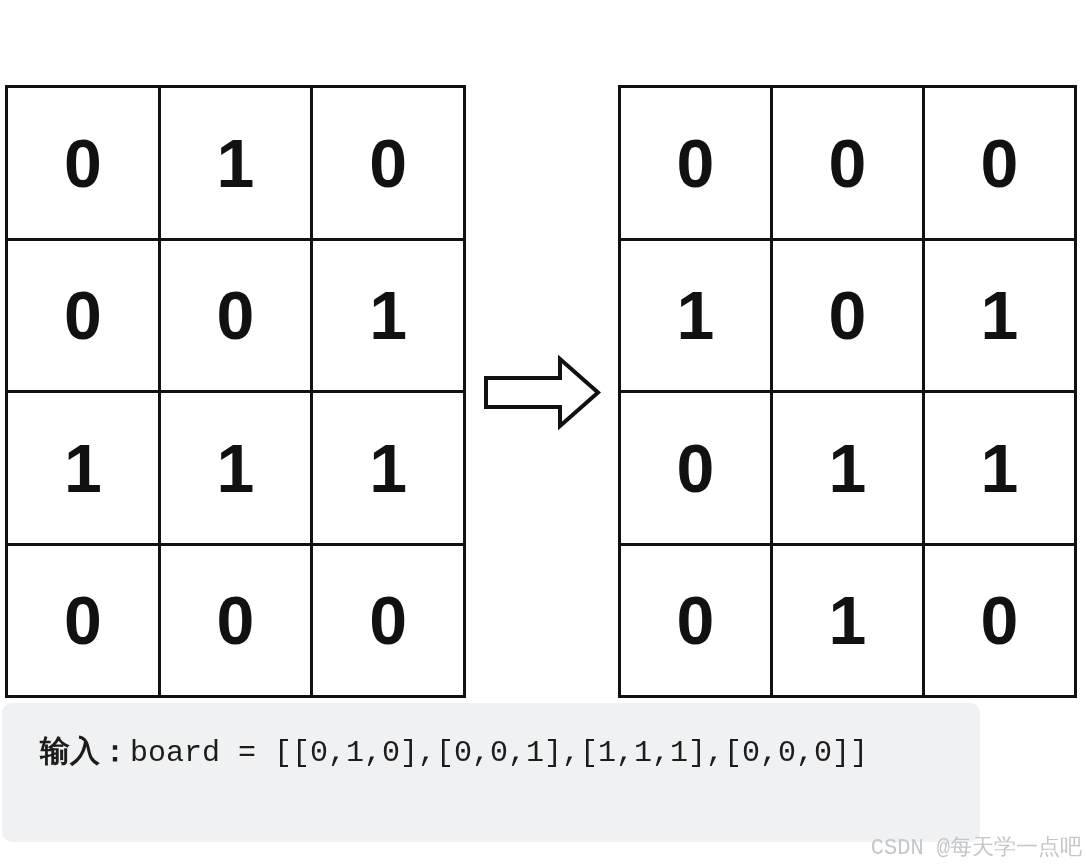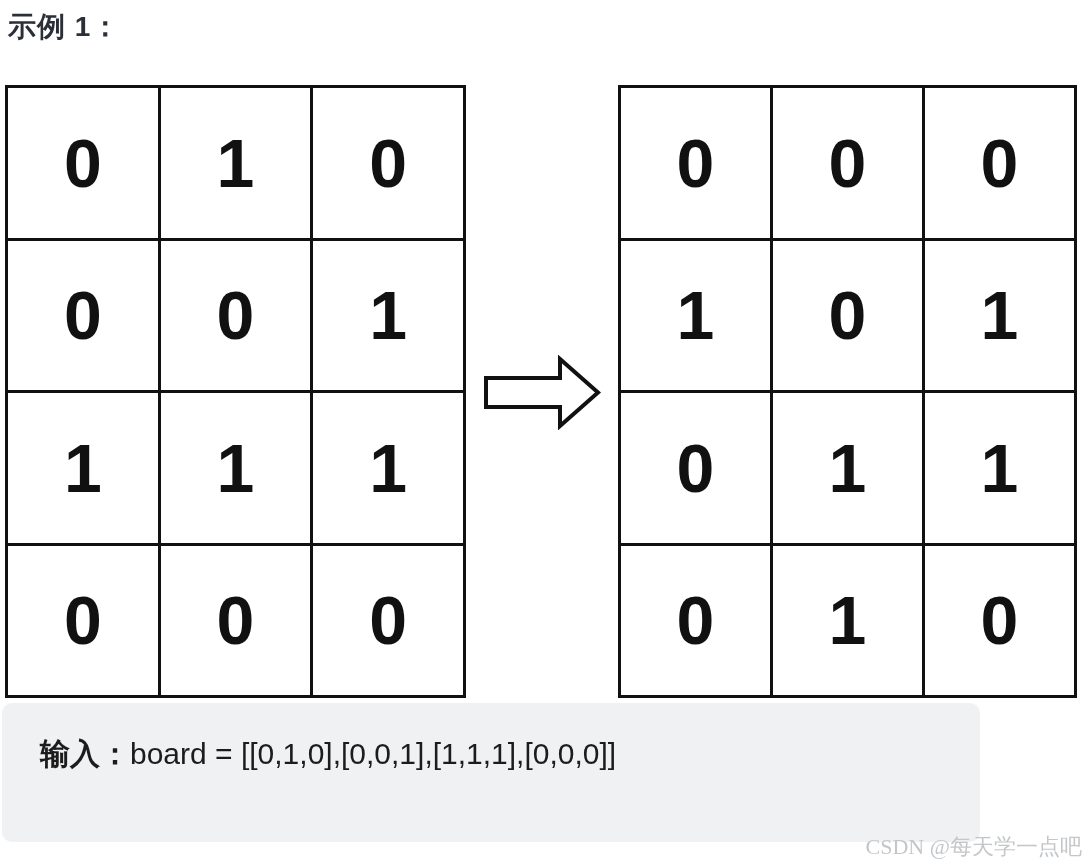--- a/index.html
+++ b/index.html
@@ -56,48 +56,47 @@
   .code-block {
     position: absolute;
     left: 2px;
     top: 703px;
     width: 978px;
     height: 139px;
     box-sizing: border-box;
     background: var(--code-bg, #f0f1f2);
     border-radius: 10px;
     padding: 23px 20px 0 38px;
-    font-family: Liberation Sans, sans-serif;
+    font-family: Liberation Mono, monospace;
     font-size: 30px;
     color: var(--code-text, #1c1c1c);
     white-space: nowrap;
     overflow: hidden;
   }
   .code-line {
     line-height: 55px;
     height: 55px;
   }
   .code-label {
     font-weight: bold;
   }
   .watermark {
     position: absolute;
     right: 4px;
     bottom: 4px;
     font-size: 22px;
     color: var(--watermark-text, #c4c7ca);
-    font-family: Liberation Serif, serif;
+    font-family: Liberation Mono, monospace;
   }
 </style>
 </head>
 <body>
 
 <div class="page">
 
-  <div class="title">示例 1：</div>
 
   <div class="grid grid-left">
       <div class="cell">0</div>
       <div class="cell">1</div>
       <div class="cell">0</div>
       <div class="cell">0</div>
       <div class="cell">0</div>
       <div class="cell">1</div>
       <div class="cell">1</div>
       <div class="cell">1</div>

